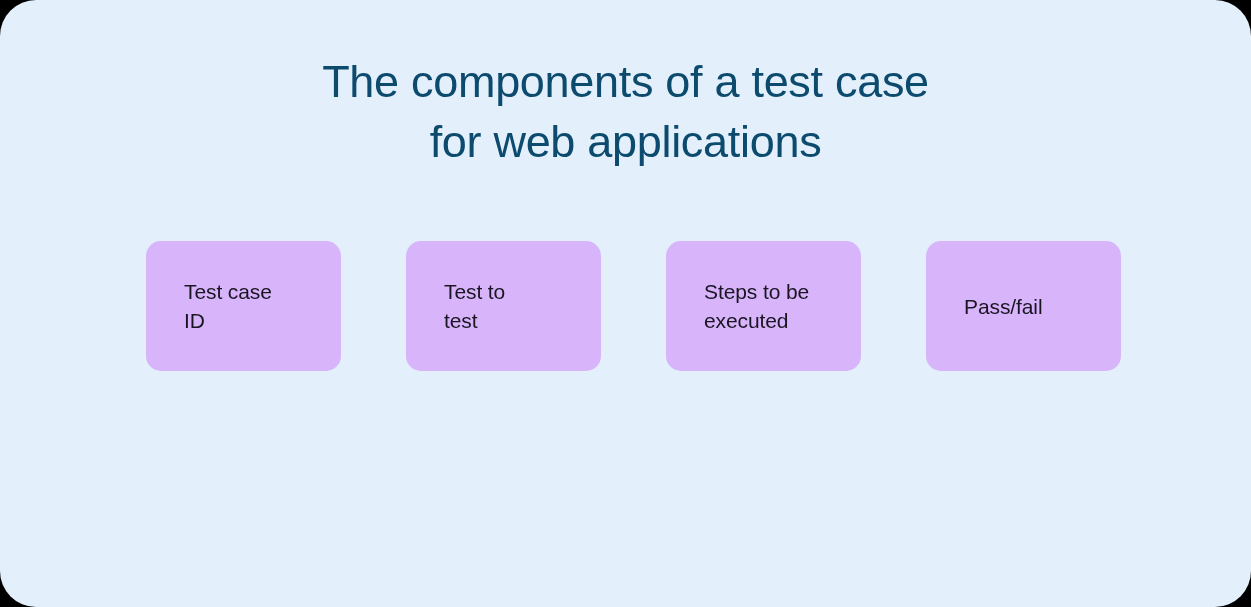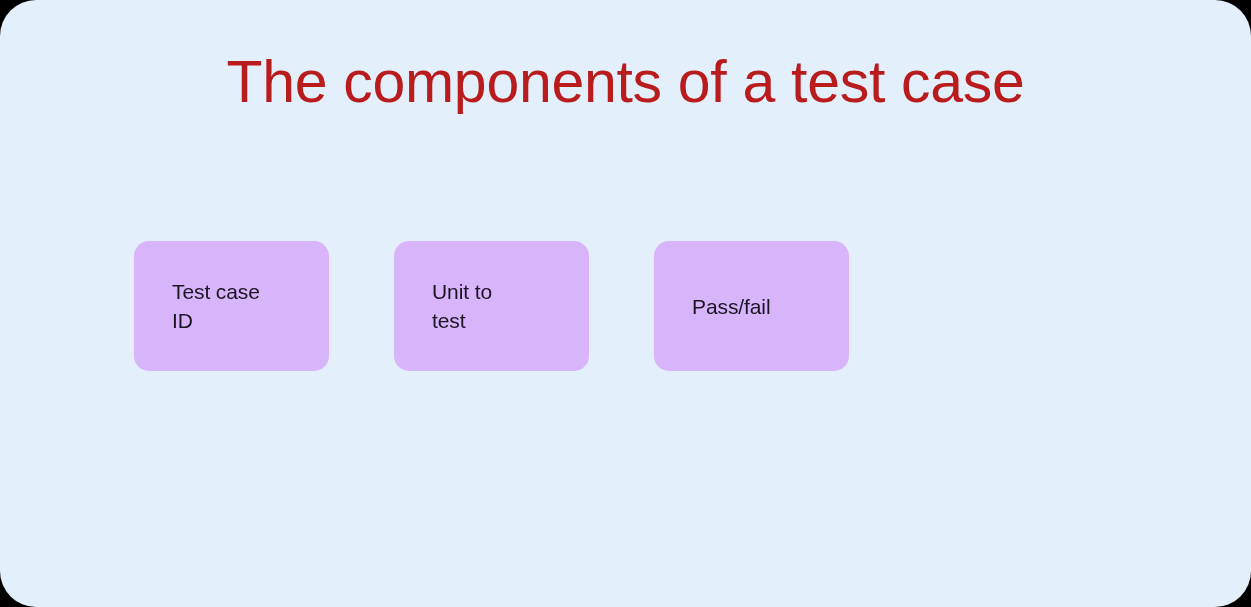--- a/index.html
+++ b/index.html
@@ -27,32 +27,32 @@
   
   .title-block {
     position: absolute;
     left: 0;
     top: 52px;
     width: 1251px;
     text-align: center;
   }
   .title-line {
     display: block;
-    font-size: 59px;
+    font-size: 45px;
     line-height: 60px;
     font-weight: 400;
     letter-spacing: -0.3px;
-    color: #b91c1c;
+    color: #0c4a6e;
     white-space: pre;
   }
 
   
   .grid {
     position: absolute;
-    left: 134px;
+    left: 146px;
     top: 241px;
     width: 975px;
     display: grid;
     grid-template-columns: repeat(4, 195px);
     grid-template-rows: 130px 130px;
     column-gap: 65px;
     row-gap: 47px;
   }
 
   .card {
@@ -76,36 +76,41 @@
     white-space: pre-line;
   }
 </style>
 </head>
 <body>
 
 <div class="canvas">
 
   <div class="title-block">
     <span class="title-line">The components of a test case</span>
+    <span class="title-line">for web applications</span>
   </div>
 
   <div class="grid">
 
     <div class="card">
       <span class="card-label">Test case
 ID</span>
     </div>
 
     <div class="card">
-      <span class="card-label">Unit to
+      <span class="card-label">Test to
 test</span>
     </div>
 
 
 
+    <div class="card">
+      <span class="card-label">Steps to be
+executed</span>
+    </div>
 
 
 
     <div class="card">
       <span class="card-label">Pass/fail</span>
     </div>
 
   </div>
 </div>
 

